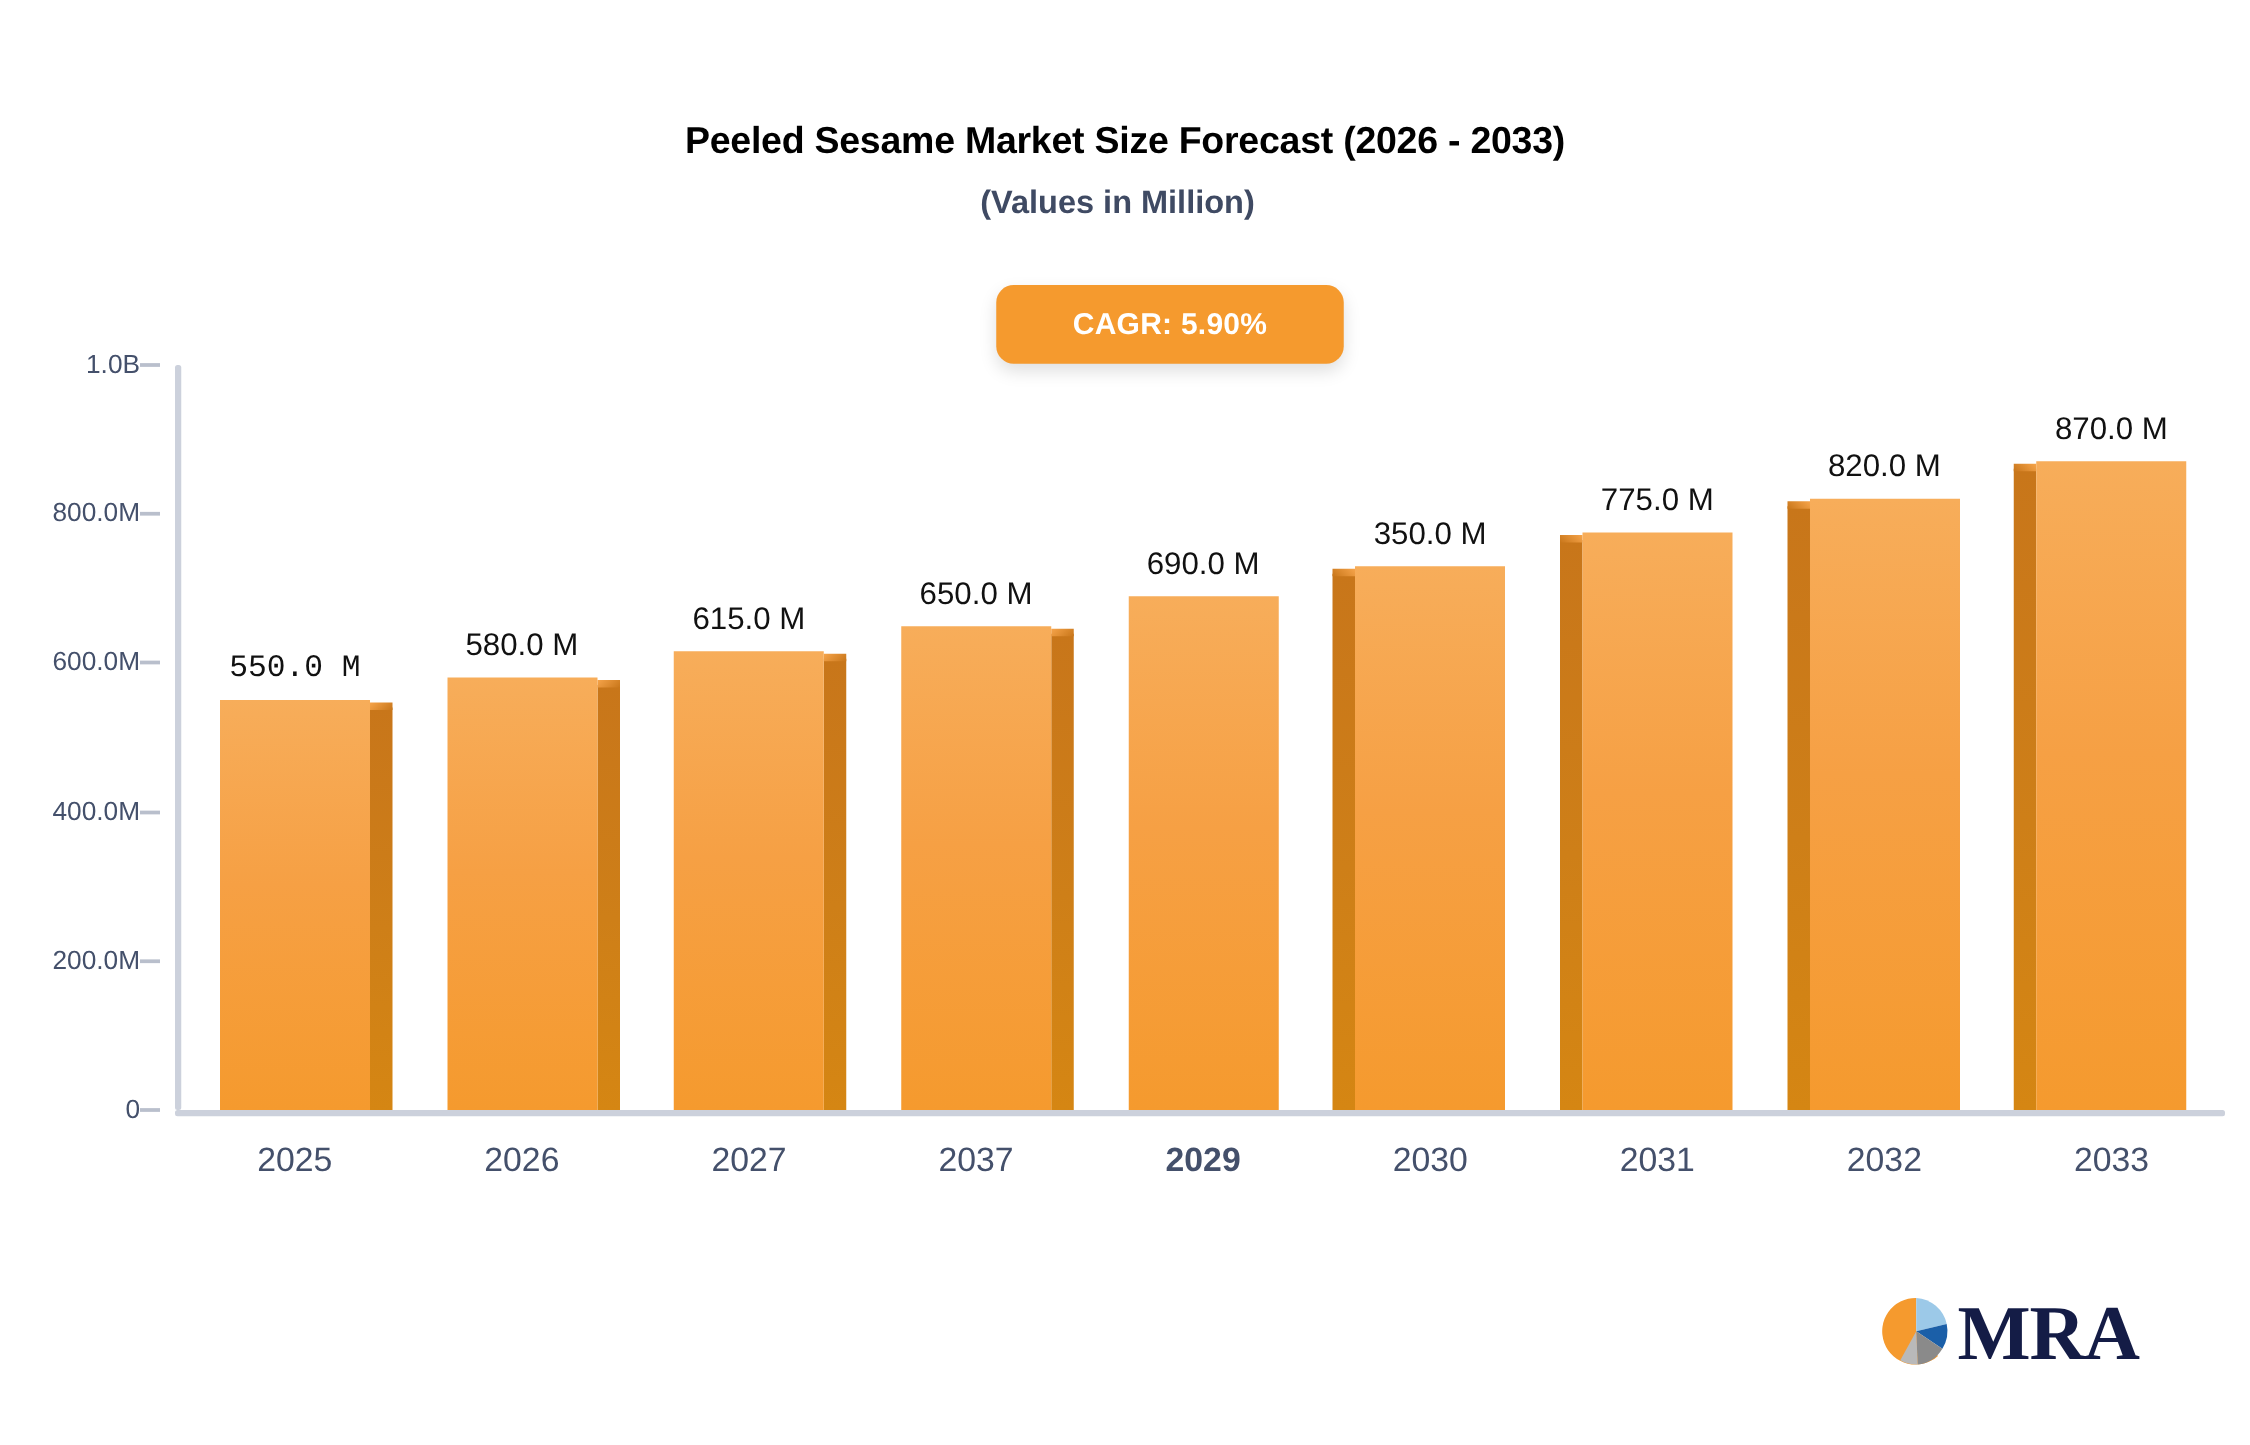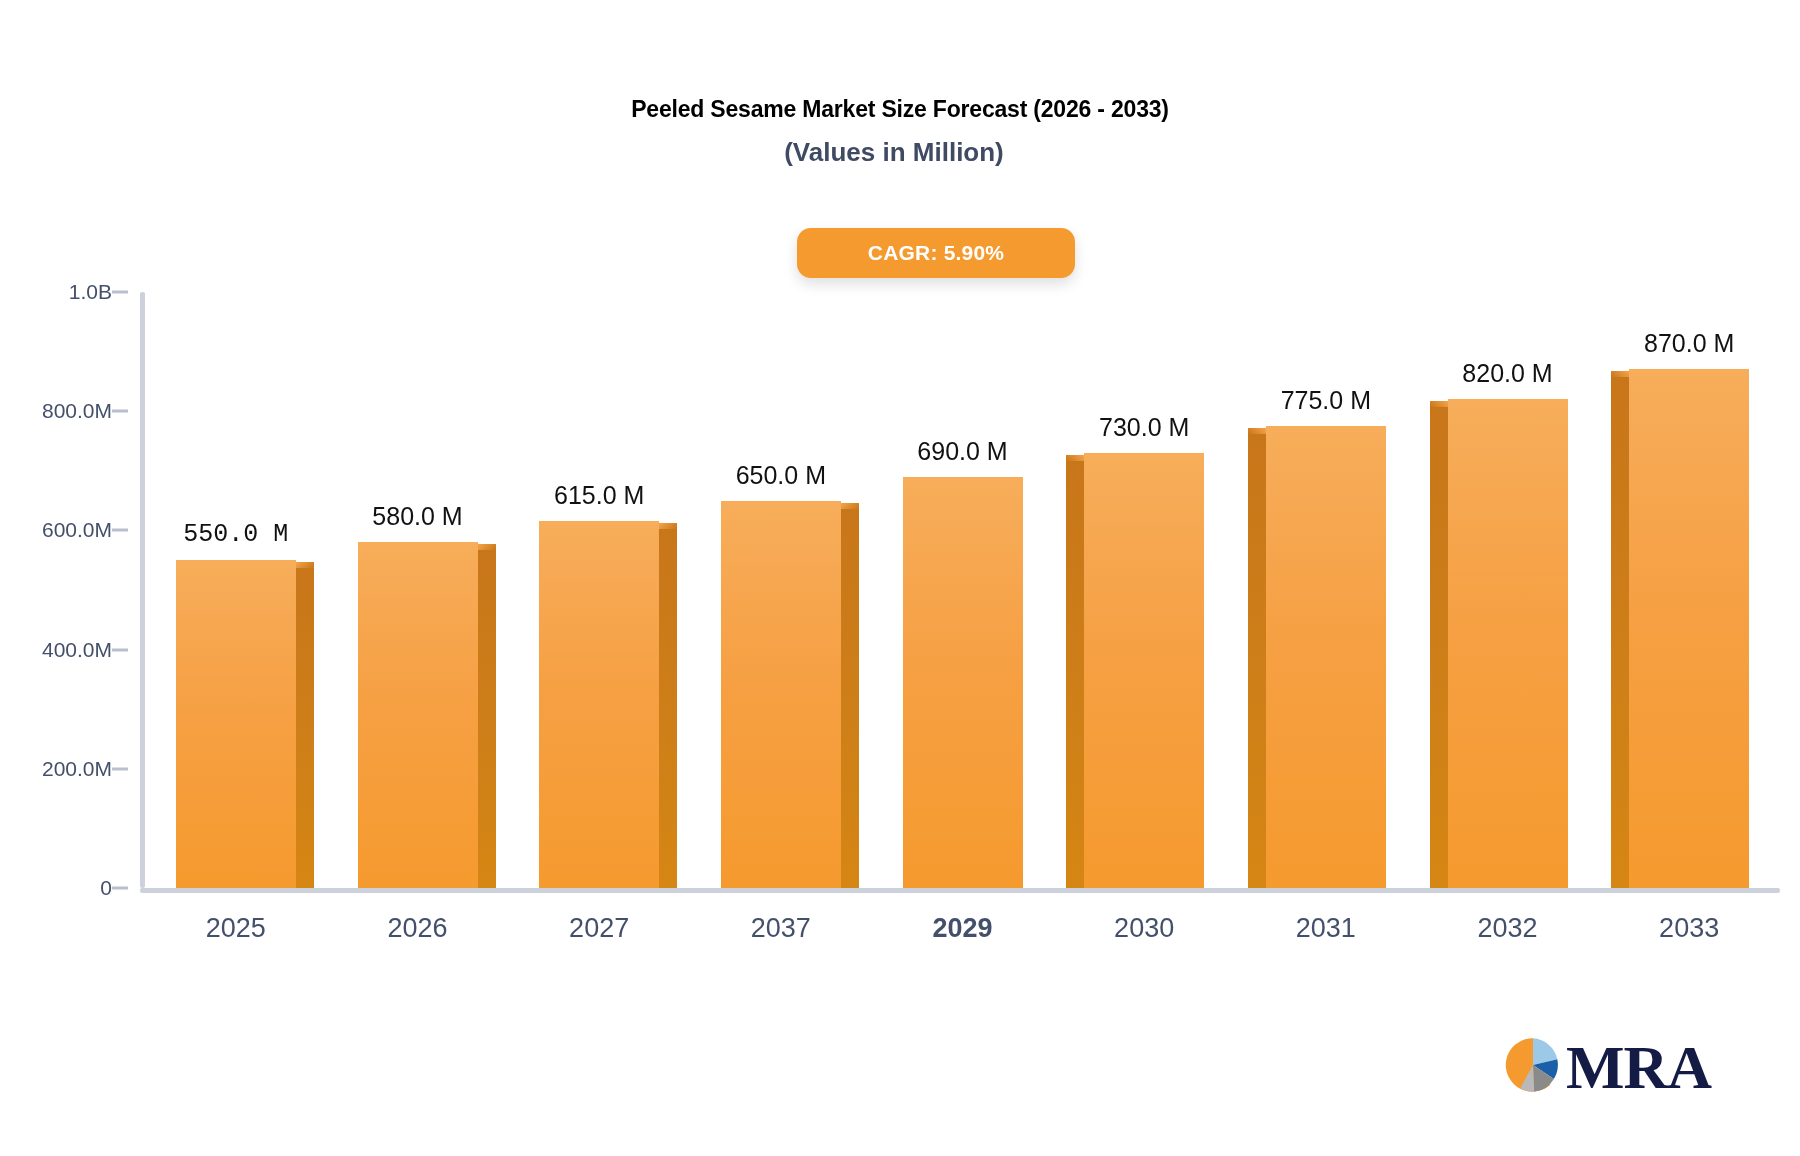--- a/index.html
+++ b/index.html
@@ -23,50 +23,50 @@
 
   
   .title-block {
     position: absolute;
     top: 96px;
     left: 0;
     width: 1800px;
     text-align: center;
   }
   .chart-title {
-    font-size: 23px;
+    font-size: 30px;
     font-weight: bold;
     color: #000000;
     letter-spacing: -0.2px;
     line-height: 1.15;
     margin: 0;
   }
   .chart-subtitle {
     font-size: 26px;
     font-weight: bold;
     color: #3f4a63;
     margin: 16px 12px 0 0;
     line-height: 1.15;
   }
 
   
   .cagr-badge {
     position: absolute;
     top: 228px;
     left: 797px;
     width: 278px;
-    height: 50px;
+    height: 63px;
     border-radius: 14px;
     background: #F59A2E;
     box-shadow: 0 6px 14px rgba(0,0,0,0.13);
     display: flex;
     align-items: center;
     justify-content: center;
     color: #ffffff;
-    font-size: 21px;
+    font-size: 24px;
     font-weight: bold;
     letter-spacing: 0.2px;
     box-sizing: border-box;
   }
 
   
   
   .plot {
     position: absolute;
     left: 0;
@@ -233,21 +233,21 @@
         <div class="bar-top" style="position: absolute; left: 840.833px; top: 502.6px; width: 18px; height: 6px; background: linear-gradient(135deg, rgb(246, 164, 74) 0%, rgb(200, 118, 26) 100%);"></div>
         <div class="bar-face" title="2028: 650.0 M" style="left: 720.833px; width: 120px; height: 387.4px; bottom: 268px;"></div>
         <div class="bar-label" style="left: 780.833px; top: 460.6px;">650.0 M</div>
         <div class="x-label" style="left: 780.833px;">2037</div>
         <div class="bar-face" title="2029: 690.0 M" style="left: 902.5px; width: 120px; height: 411.24px; bottom: 268px;"></div>
         <div class="bar-label" style="left: 962.5px; top: 436.76px;">690.0 M</div>
         <div class="x-label" style="left: 962.5px; font-weight: bold;">2029</div>
         <div class="bar-side" style="width: 18px; height: 429.08px; left: 1066.17px; bottom: 268px;"></div>
         <div class="bar-top" style="position: absolute; left: 1066.17px; top: 454.92px; width: 18px; height: 6px; background: linear-gradient(225deg, rgb(246, 164, 74) 0%, rgb(200, 118, 26) 100%);"></div>
         <div class="bar-face" title="2030: 730.0 M" style="left: 1084.17px; width: 120px; height: 435.08px; bottom: 268px;"></div>
-        <div class="bar-label" style="left: 1144.17px; top: 412.92px;">730.0 M</div>
+        <div class="bar-label" style="left: 1144.17px; top: 412.92px;">350.0 M</div>
         <div class="x-label" style="left: 1144.17px;">2030</div>
         <div class="bar-side" style="width: 18px; height: 455.9px; left: 1247.83px; bottom: 268px;"></div>
         <div class="bar-top" style="position: absolute; left: 1247.83px; top: 428.1px; width: 18px; height: 6px; background: linear-gradient(225deg, rgb(246, 164, 74) 0%, rgb(200, 118, 26) 100%);"></div>
         <div class="bar-face" title="2031: 775.0 M" style="left: 1265.83px; width: 120px; height: 461.9px; bottom: 268px;"></div>
         <div class="bar-label" style="left: 1325.83px; top: 386.1px;">775.0 M</div>
         <div class="x-label" style="left: 1325.83px;">2031</div>
         <div class="bar-side" style="width: 18px; height: 482.72px; left: 1429.5px; bottom: 268px;"></div>
         <div class="bar-top" style="position: absolute; left: 1429.5px; top: 401.28px; width: 18px; height: 6px; background: linear-gradient(225deg, rgb(246, 164, 74) 0%, rgb(200, 118, 26) 100%);"></div>
         <div class="bar-face" title="2032: 820.0 M" style="left: 1447.5px; width: 120px; height: 488.72px; bottom: 268px;"></div>
         <div class="bar-label" style="left: 1507.5px; top: 359.28px;">820.0 M</div>

